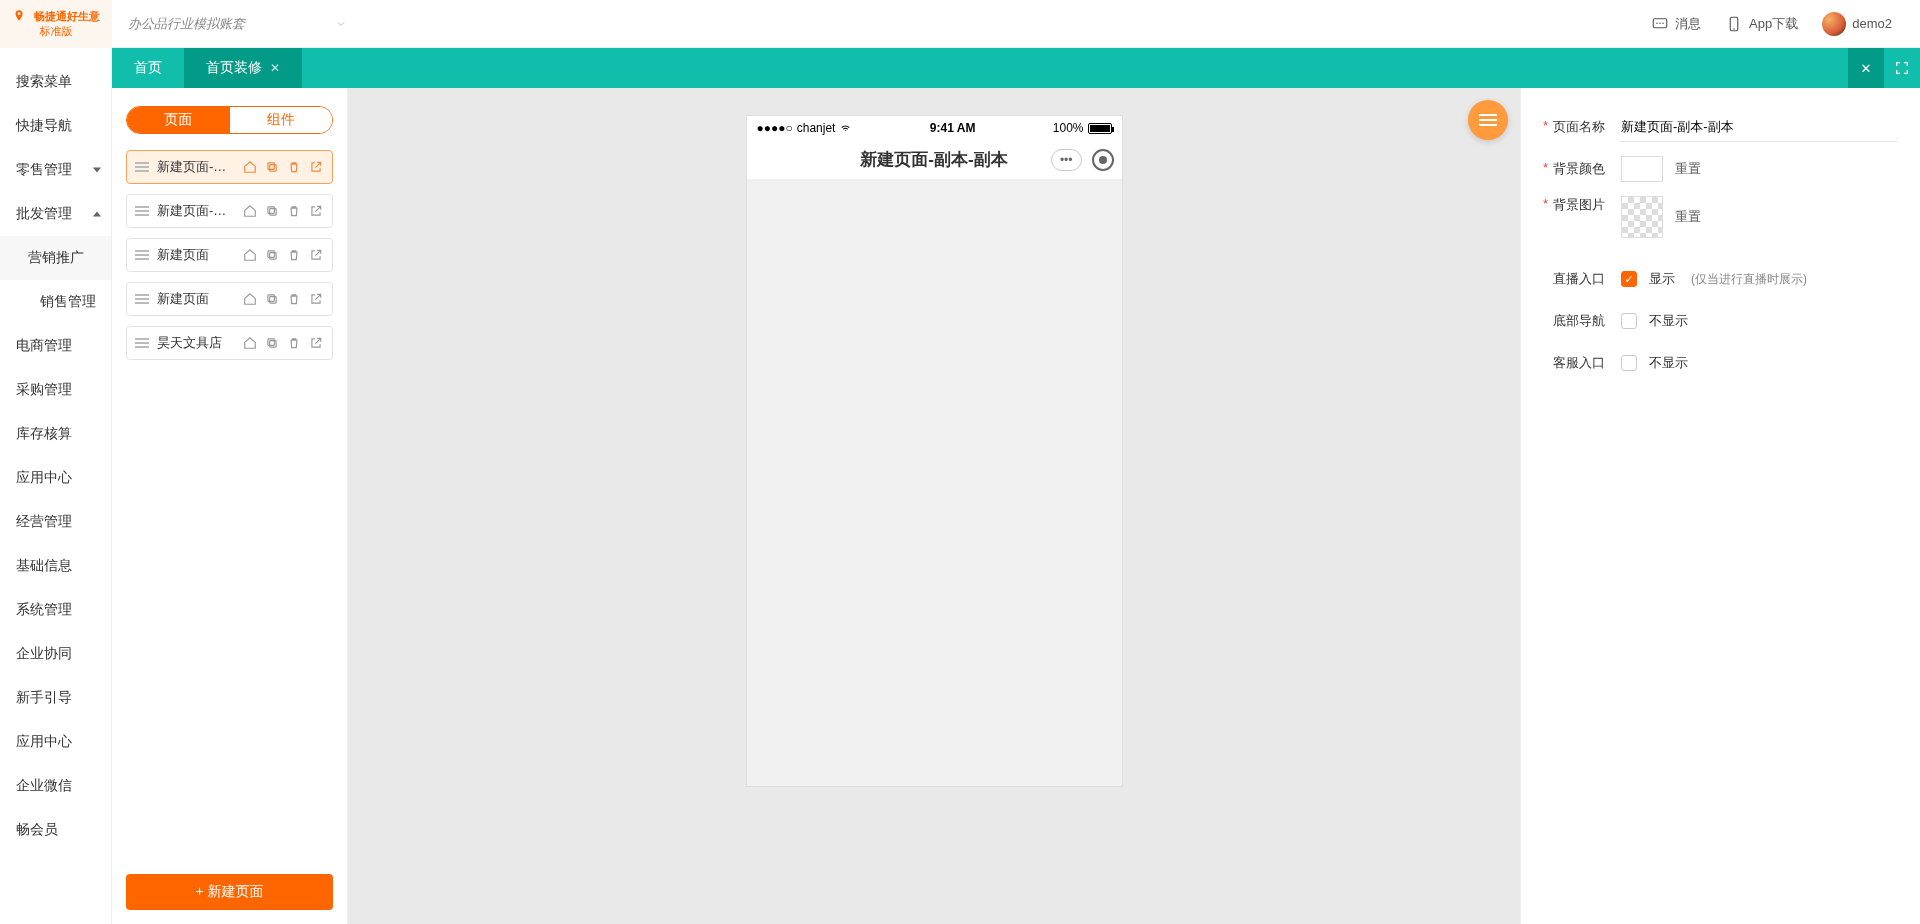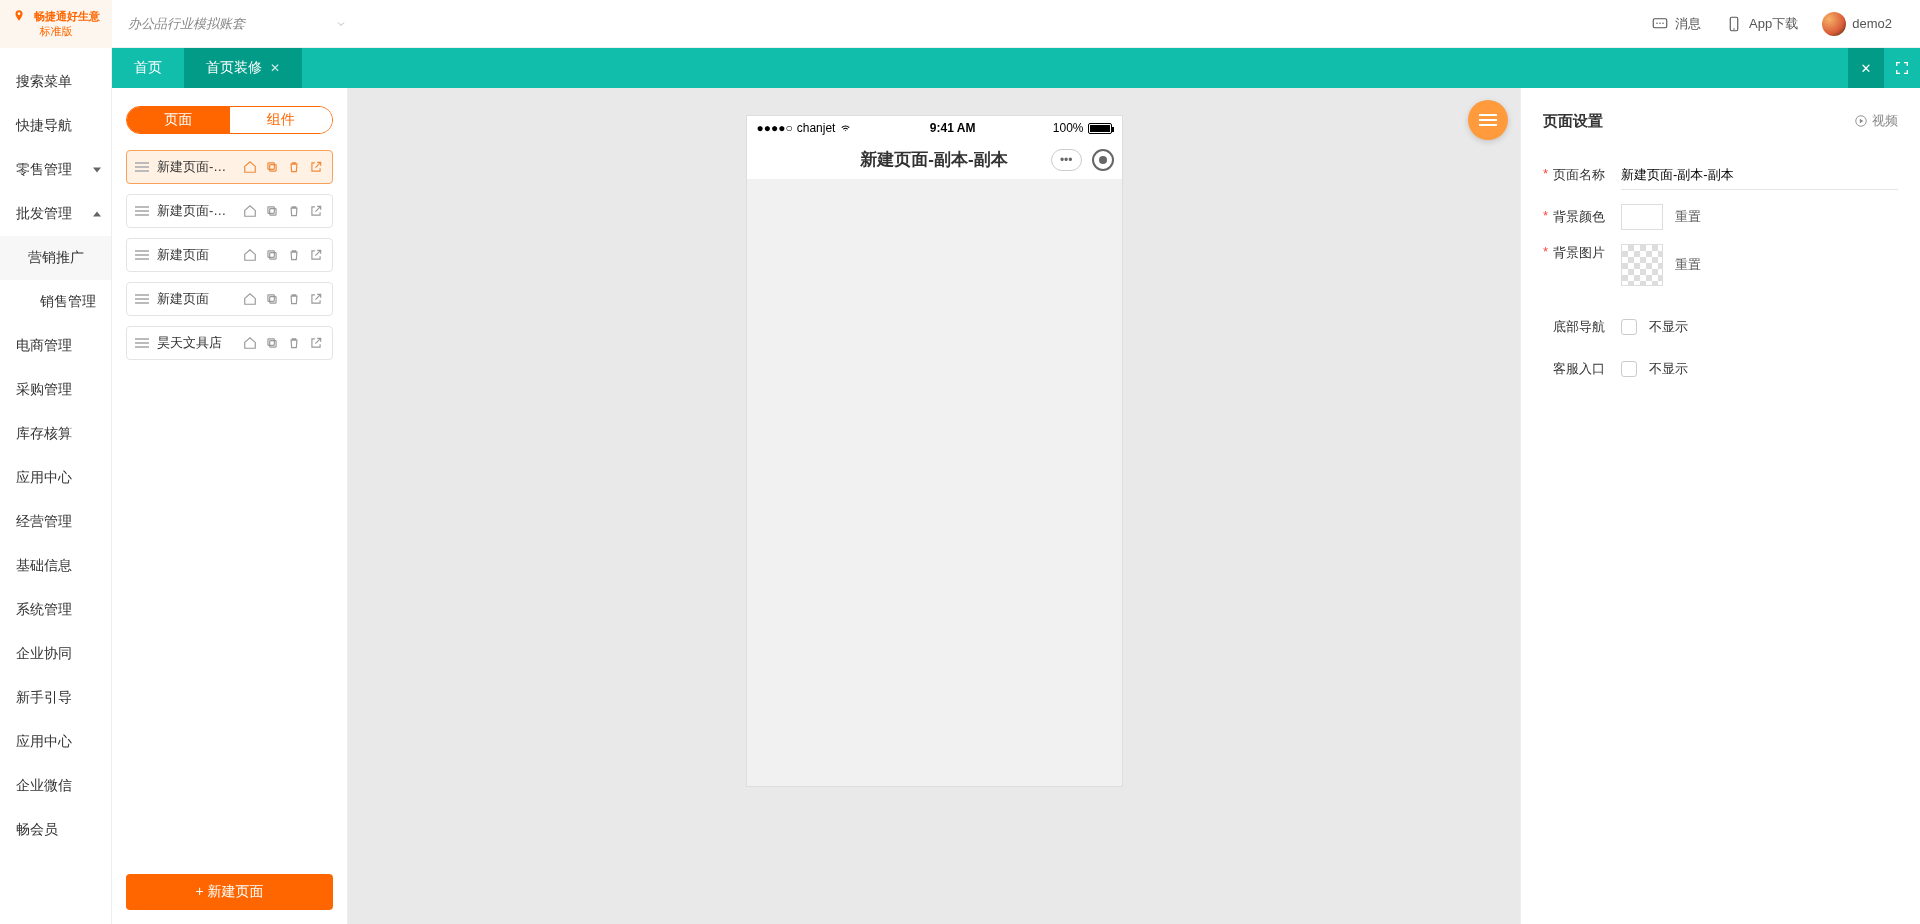--- a/index.html
+++ b/index.html
@@ -421,30 +421,20 @@
             <div class="ops">
               <div class="pill">•••</div>
               <div class="target"></div>
             </div>
           </div>
           <div class="phone-body"></div>
         </div>
       </div>
 
       <div class="settings">
-        <div class="settings-head">
-          <h3>页面设置</h3>
-          <div class="video-link">
-            <svg width="14" height="14" viewBox="0 0 24 24">
-                <circle cx="12" cy="12" r="9" fill="none" stroke="#888" stroke-width="1.5"></circle>
-                <path d="M10 8l6 4-6 4z" fill="#888"></path>
-              </svg>
-            <span>视频</span>
-          </div>
-        </div>
 
         <div class="field required">
           <div class="label">页面名称</div>
           <div class="control">
               <input class="text-input" value="新建页面-副本-副本" style="">
             </div>
         </div>
         <div class="field required">
           <div class="label">背景颜色</div>
           <div class="control">
@@ -456,20 +446,28 @@
           <div class="label">背景图片</div>
           <div class="control">
             <div class="img-swatch"></div>
             <span class="reset">重置</span>
           </div>
         </div>
 
         <div class="section-gap"></div>
 
         <div class="field">
+          <div class="label">直播入口</div>
+          <div class="control">
+            <span class="chk checked">✓</span>
+            <span>显示</span>
+            <span class="hint">(仅当进行直播时展示)</span>
+          </div>
+        </div>
+        <div class="field">
           <div class="label">底部导航</div>
           <div class="control">
             <span class="chk"></span>
             <span>不显示</span>
           </div>
         </div>
         <div class="field">
           <div class="label">客服入口</div>
           <div class="control">
             <span class="chk"></span>

